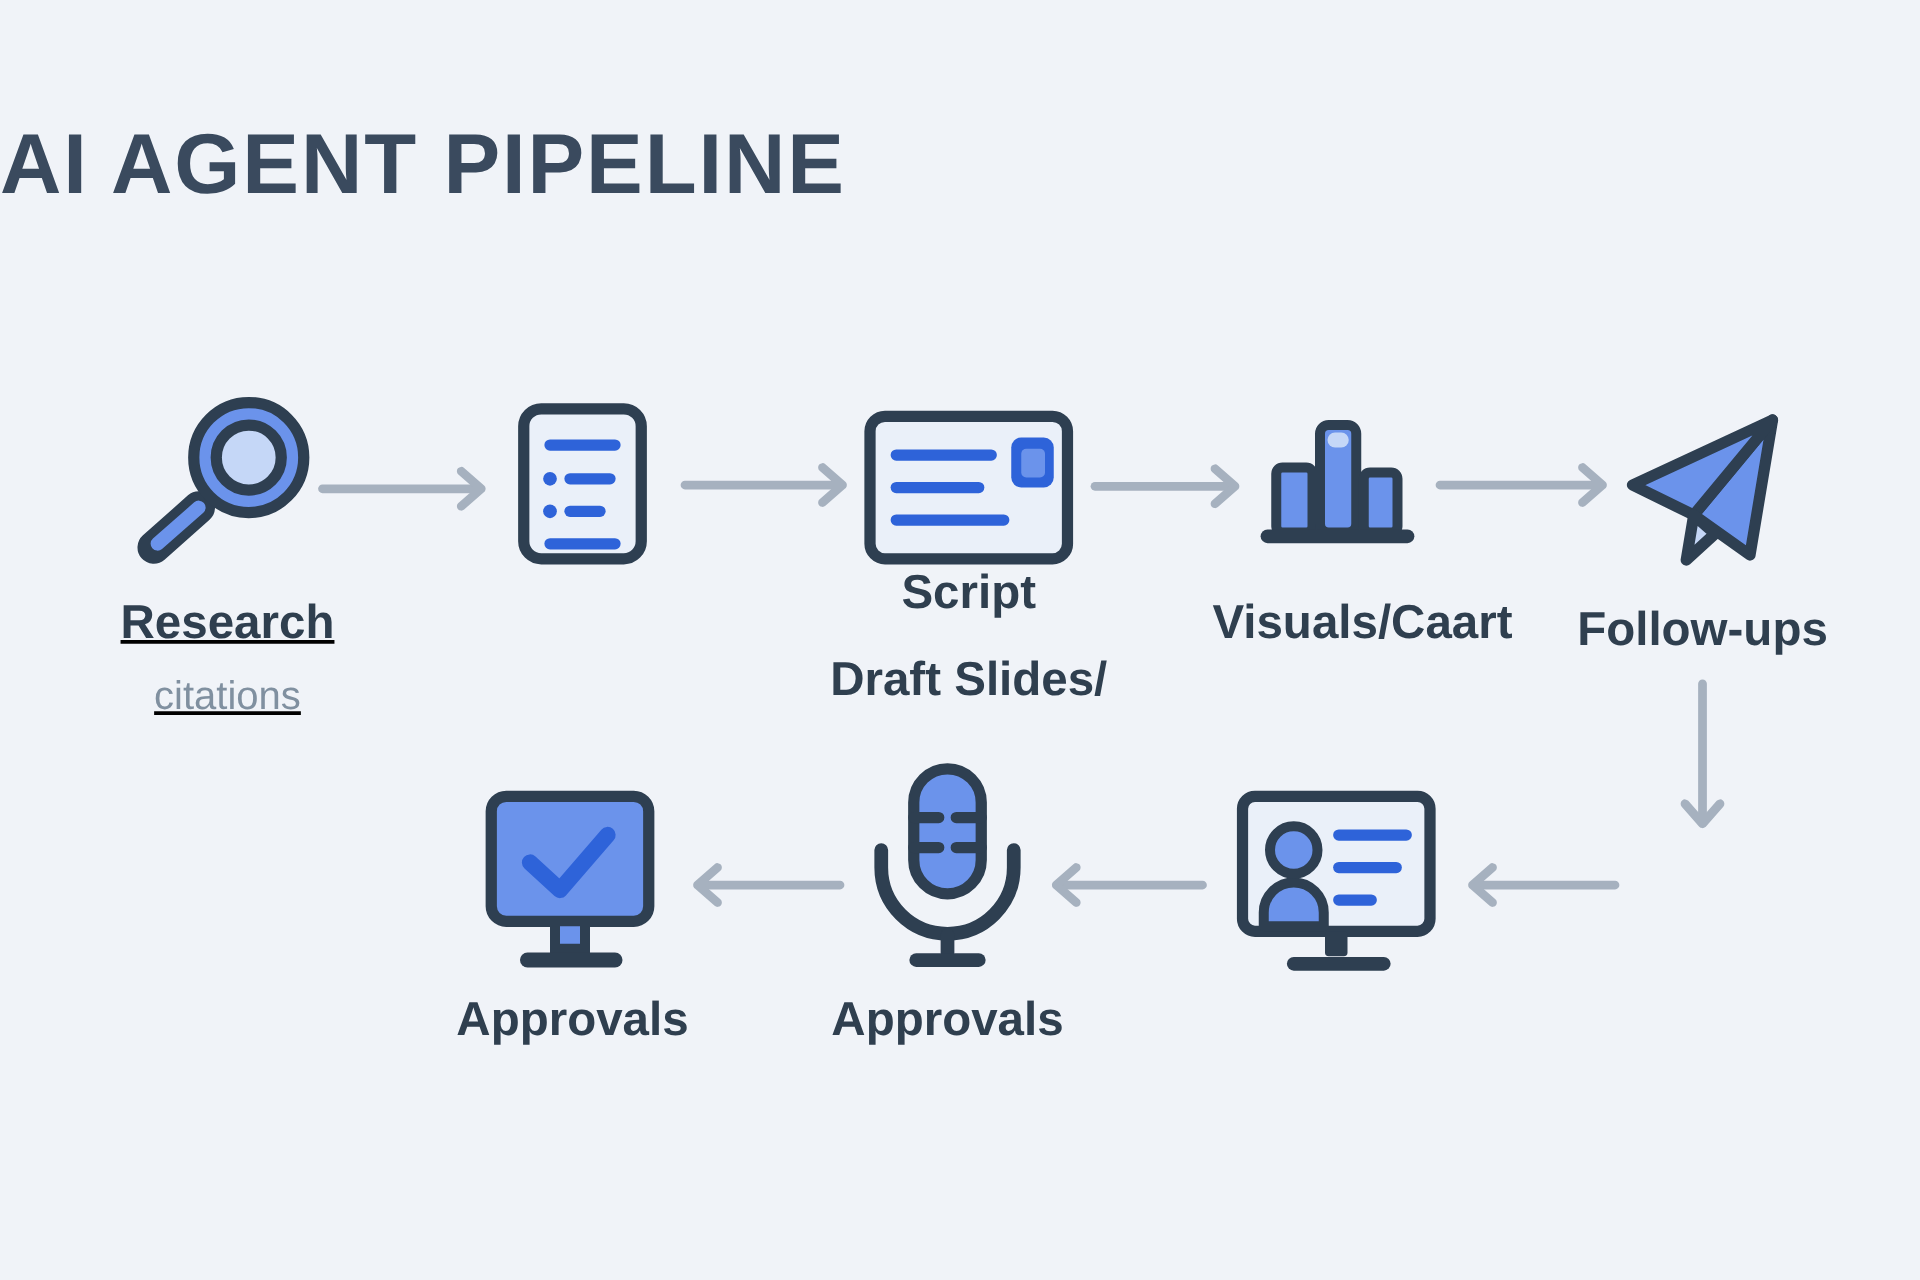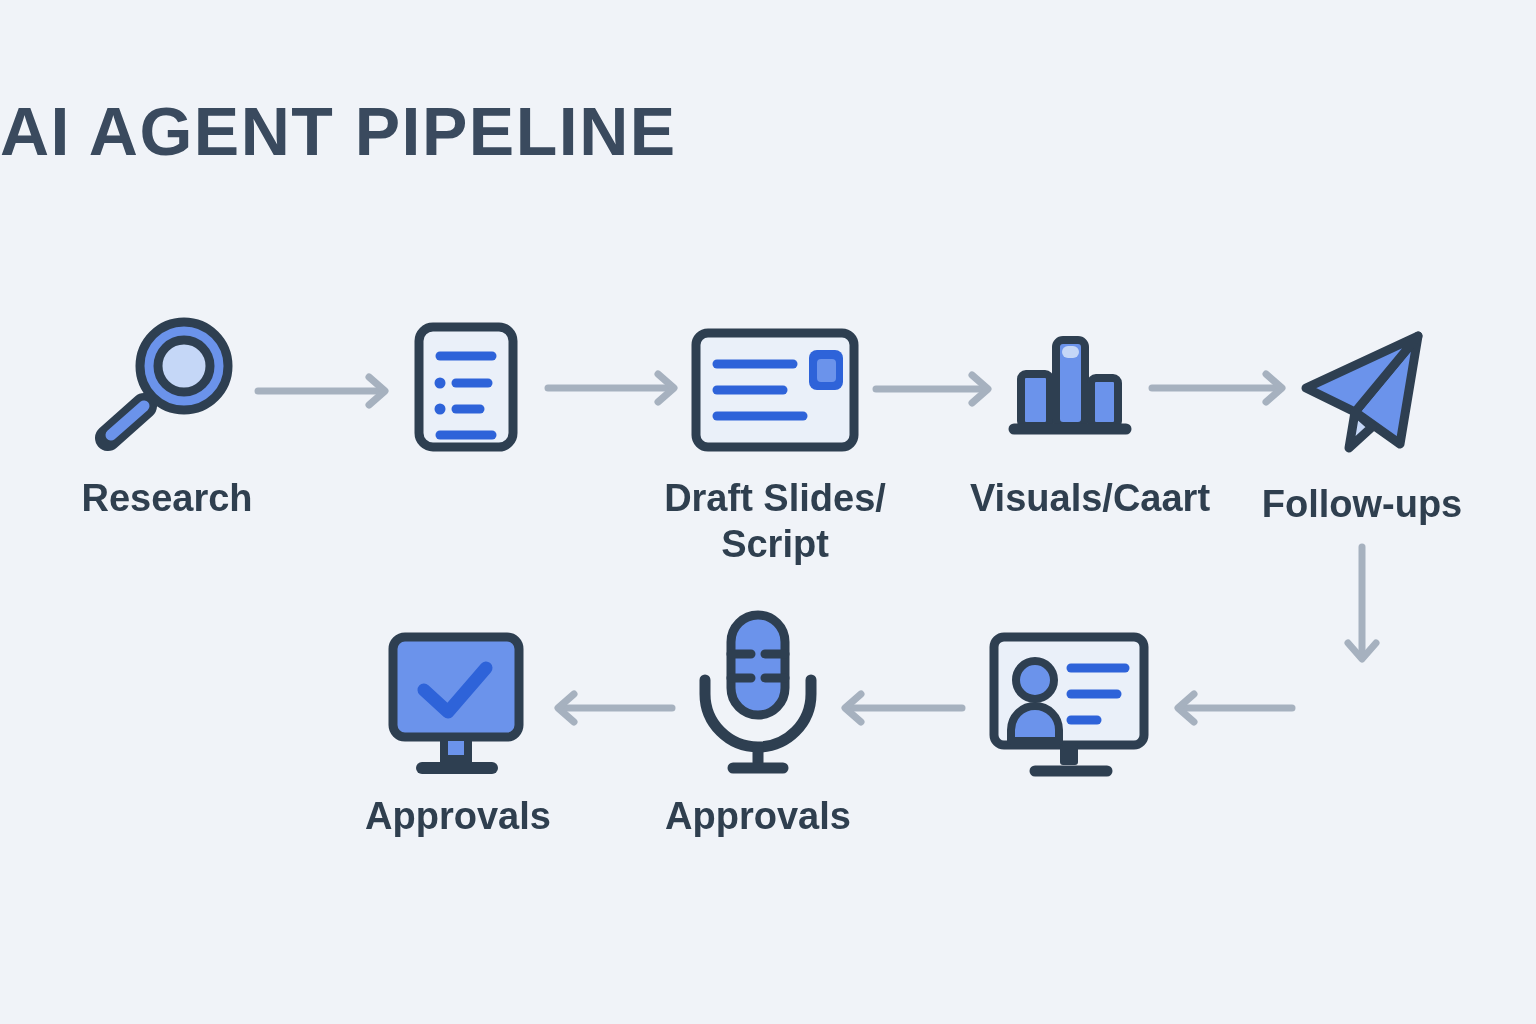--- a/index.html
+++ b/index.html
@@ -96,30 +96,31 @@
       <path class="arrow" d="M861 694 L845 708 L861 722"></path>
   </g>
   <g>
     <path class="arrow" d="M672 708 H560"></path>
       <path class="arrow" d="M574 694 L558 708 L574 722"></path>
   </g>
 </svg>
 
 <div class="title">AI AGENT PIPELINE</div>
 
-<div class="node" style="left:27px; top:318px; width:280px;">
+<div class="node" style="left:42px; top:318px; width:280px;text-decoration:underline;">
   <div class="icon-box" style="height:134px;">
     <svg width="150" height="138" viewBox="0 0 150 138">
       <line class="o-stroke" x1="52" y1="92" x2="16" y2="124" stroke-width="26" stroke-linecap="round"></line>
       <line x1="52" y1="92" x2="19" y2="121" stroke="var(--icon-blue)" stroke-width="11" stroke-linecap="round"></line>
       <circle class="fill-blue o-stroke" cx="92" cy="52" r="44" stroke-width="9"></circle>
       <circle class="fill-lens o-stroke" cx="92" cy="52" r="26" stroke-width="9"></circle>
     </svg>
   </div>
   <div class="label">Research</div>
+  <div class="sublabel">citations</div>
 </div>
 
 <div class="node" style="left:326px; top:318px; width:280px;">
   <div class="icon-box" style="height:134px;">
     <svg width="104" height="130" viewBox="0 0 104 130">
       <rect class="fill-panel o-stroke" x="5" y="5" width="94" height="120" rx="14" stroke-width="9"></rect>
       <path class="line-blue no-fill" d="M26 34 H78" stroke-width="9" stroke-linecap="round"></path>
       <circle class="fill-strong" cx="26" cy="61" r="5.5"></circle>
       <path class="line-blue no-fill" d="M42 61 H74" stroke-width="9" stroke-linecap="round"></path>
       <circle class="fill-strong" cx="26" cy="87" r="5.5"></circle>
@@ -133,22 +134,22 @@
   <div class="icon-box" style="height:134px;">
     <svg width="168" height="124" viewBox="0 0 168 124">
       <rect class="fill-panel o-stroke" x="5" y="5" width="158" height="114" rx="12" stroke-width="9"></rect>
       <path class="line-blue no-fill" d="M26 36 H102" stroke-width="9" stroke-linecap="round"></path>
       <path class="line-blue no-fill" d="M26 62 H92" stroke-width="9" stroke-linecap="round"></path>
       <path class="line-blue no-fill" d="M26 88 H112" stroke-width="9" stroke-linecap="round"></path>
       <rect class="fill-strong" x="118" y="22" width="34" height="40" rx="8"></rect>
       <rect class="fill-blue" x="126" y="31" width="19" height="23" rx="4"></rect>
     </svg>
   </div>
+  <div class="label label-line2">Script</div>
   <div class="label">Draft Slides/</div>
-  <div class="label label-line2">Script</div>
 </div>
 
 <div class="node" style="left:940px; top:318px; width:300px;text-align:center;">
   <div class="icon-box" style="height:134px; padding-bottom:16px; box-sizing:border-box;">
     <svg width="126" height="104" viewBox="0 0 126 104" style="position:relative; left:-20px;">
       <rect class="fill-blue o-stroke" x="14" y="42" width="29" height="52" rx="5" stroke-width="8"></rect>
       <rect class="fill-blue o-stroke" x="49" y="8" width="29" height="86" rx="7" stroke-width="8"></rect>
       <rect class="fill-lens" x="55" y="14" width="17" height="12" rx="6"></rect>
       <rect class="fill-blue o-stroke" x="84" y="46" width="27" height="48" rx="5" stroke-width="8"></rect>
       <path class="o-stroke no-fill" d="M7 97 H119" stroke-width="11" stroke-linecap="round"></path>

